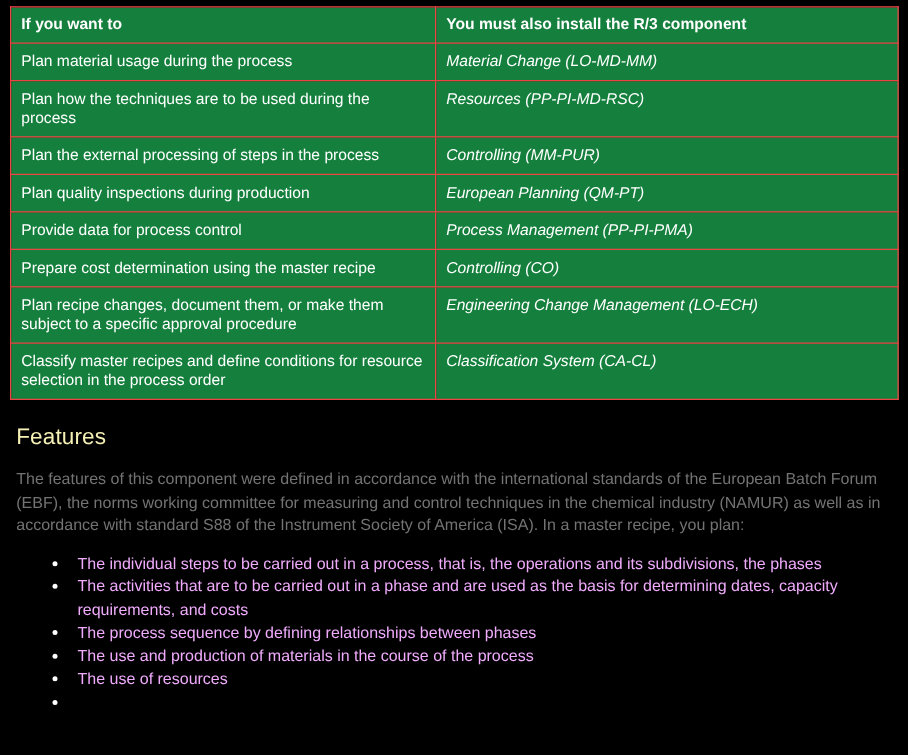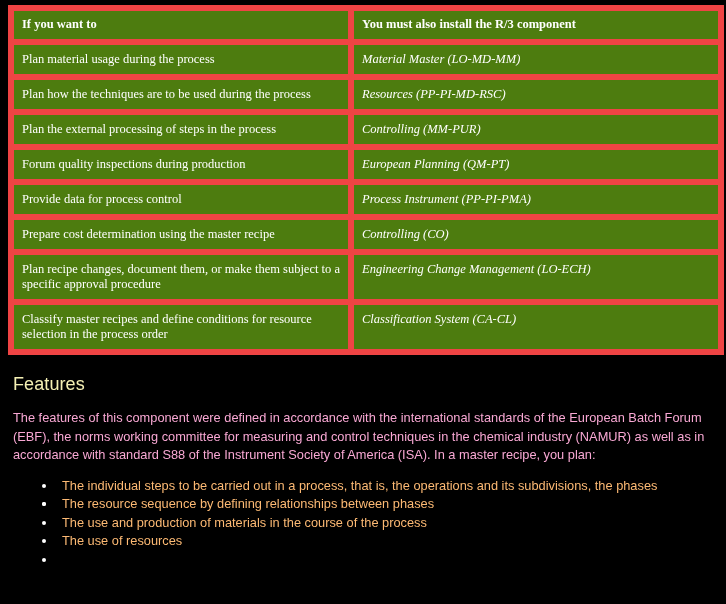--- a/index.html
+++ b/index.html
@@ -22,29 +22,28 @@
     table-layout: fixed;
     width: 710px;
     margin: 5px 0 0 8px;
     border: 1px solid #8a8a8a;
   }
   .req-table col.c1 { width: 340px; }
   .req-table col.c2 { width: 370px; }
 
   .req-table th,
   .req-table td {
-    border: 6px solid #ef4444;
+    border: 1px solid #ef4444;
     padding: 7px 7px 7px 8px;
     vertical-align: top;
     text-align: left;
     font-size: 12.5px;
     line-height: 15px;
     color: #ffffff;
-    background: #4d7c0f;
-    font-family: Liberation Serif, serif;
+    background: #15803d;
   }
   .req-table th {
     font-weight: bold;
     padding-top: 6px;
     padding-bottom: 7px;
   }
   .req-table td.want {
     font-weight: normal;
   }
   .req-table td.component {
@@ -57,35 +56,35 @@
     font-size: 18px;
     font-weight: normal;
     color: #f5f0b4;
     letter-spacing: 0.1px;
   }
 
   .features-para {
     margin: 14px 13px 0 13px;
     font-size: 12.8px;
     line-height: 18.5px;
-    color: #f9a8d4;
+    color: #737373;
   }
 
   .features-list {
     margin: 12px 0 0 0;
     padding: 0 0 0 42px;
     list-style: none;
   }
   .features-list li {
     position: relative;
     padding-left: 20px;
     margin: 0 14px 0 0;
     font-size: 12.8px;
     line-height: 18.5px;
-    color: #fdba74;
+    color: #f0abfc;
   }
   .features-list li .bullet {
     position: absolute;
     left: 0;
     top: 7px;
     width: 4px;
     height: 4px;
     border-radius: 50%;
     background: #ffffff;
   }
@@ -100,37 +99,37 @@
     </colgroup>
   <thead>
     <tr>
       <th>If you want to</th>
       <th>You must also install the R/3 component</th>
     </tr>
   </thead>
   <tbody>
     <tr>
       <td class="want">Plan material usage during the process</td>
-      <td class="component">Material Master (LO-MD-MM)</td>
+      <td class="component">Material Change (LO-MD-MM)</td>
     </tr>
     <tr>
       <td class="want">Plan how the techniques are to be used during the process</td>
       <td class="component">Resources (PP-PI-MD-RSC)</td>
     </tr>
     <tr>
       <td class="want">Plan the external processing of steps in the process</td>
       <td class="component">Controlling (MM-PUR)</td>
     </tr>
     <tr>
-      <td class="want">Forum quality inspections during production</td>
+      <td class="want">Plan quality inspections during production</td>
       <td class="component">European Planning (QM-PT)</td>
     </tr>
     <tr>
       <td class="want">Provide data for process control</td>
-      <td class="component">Process Instrument (PP-PI-PMA)</td>
+      <td class="component">Process Management (PP-PI-PMA)</td>
     </tr>
     <tr>
       <td class="want">Prepare cost determination using the master recipe</td>
       <td class="component">Controlling (CO)</td>
     </tr>
     <tr>
       <td class="want">Plan recipe changes, document them, or make them subject to a specific approval procedure</td>
       <td class="component">Engineering Change Management (LO-ECH)</td>
     </tr>
     <tr>
@@ -139,18 +138,18 @@
     </tr>
   </tbody>
 </table>
 
 <h2 class="features-heading">Features</h2>
 
 <p class="features-para">The features of this component were defined in accordance with the international standards of the European Batch Forum (EBF), the norms working committee for measuring and control techniques in the chemical industry (NAMUR) as well as in accordance with standard S88 of the Instrument Society of America (ISA). In a master recipe, you plan:</p>
 
 <ul class="features-list">
   <li><span class="bullet"></span><span>The individual steps to be carried out in a process, that is, the operations and its subdivisions, the phases</span></li>
-  <li><span class="bullet"></span></li>
-  <li><span class="bullet"></span><span>The resource sequence by defining relationships between phases</span></li>
+  <li><span class="bullet"></span><span>The activities that are to be carried out in a phase and are used as the basis for determining dates, capacity requirements, and costs</span></li>
+  <li><span class="bullet"></span><span>The process sequence by defining relationships between phases</span></li>
   <li><span class="bullet"></span><span>The use and production of materials in the course of the process</span></li>
   <li><span class="bullet"></span><span>The use of resources</span></li>
   <li><span class="bullet"></span></li>
 </ul>
 
 </body></html>

